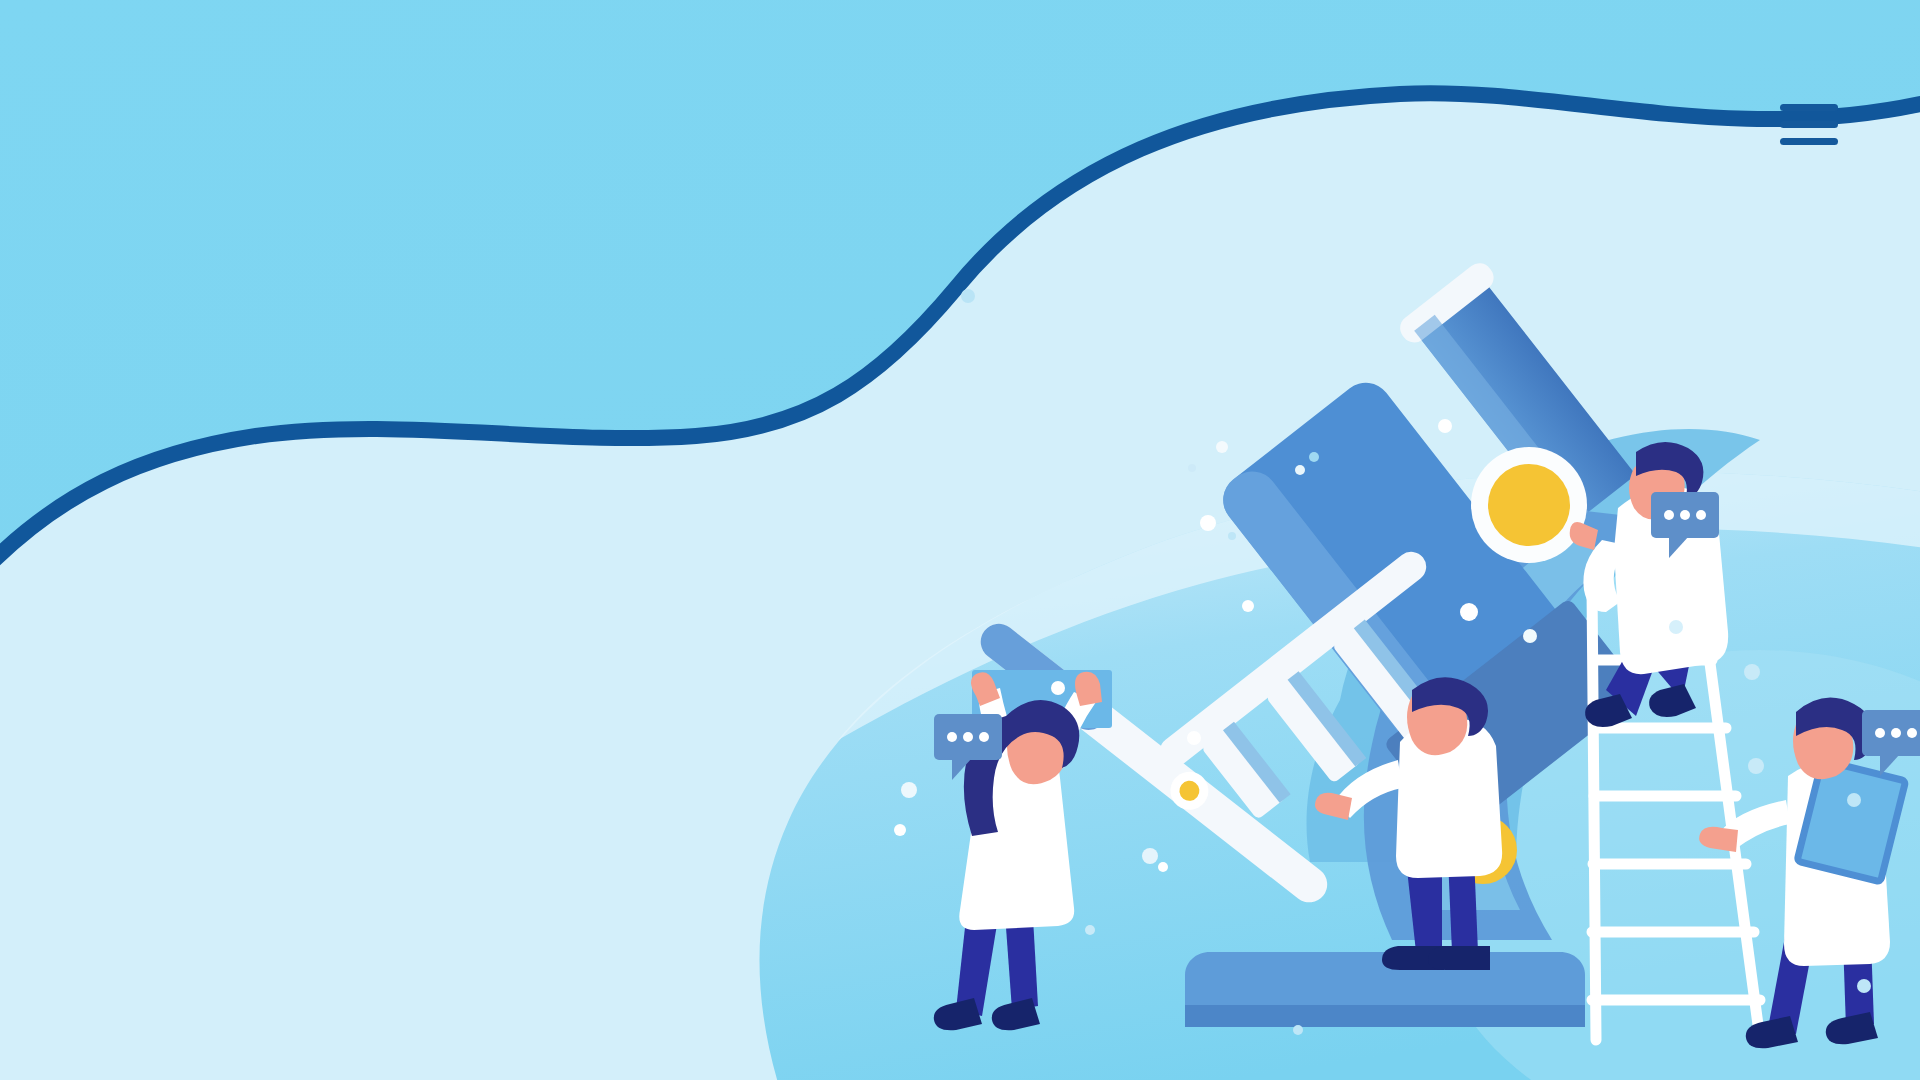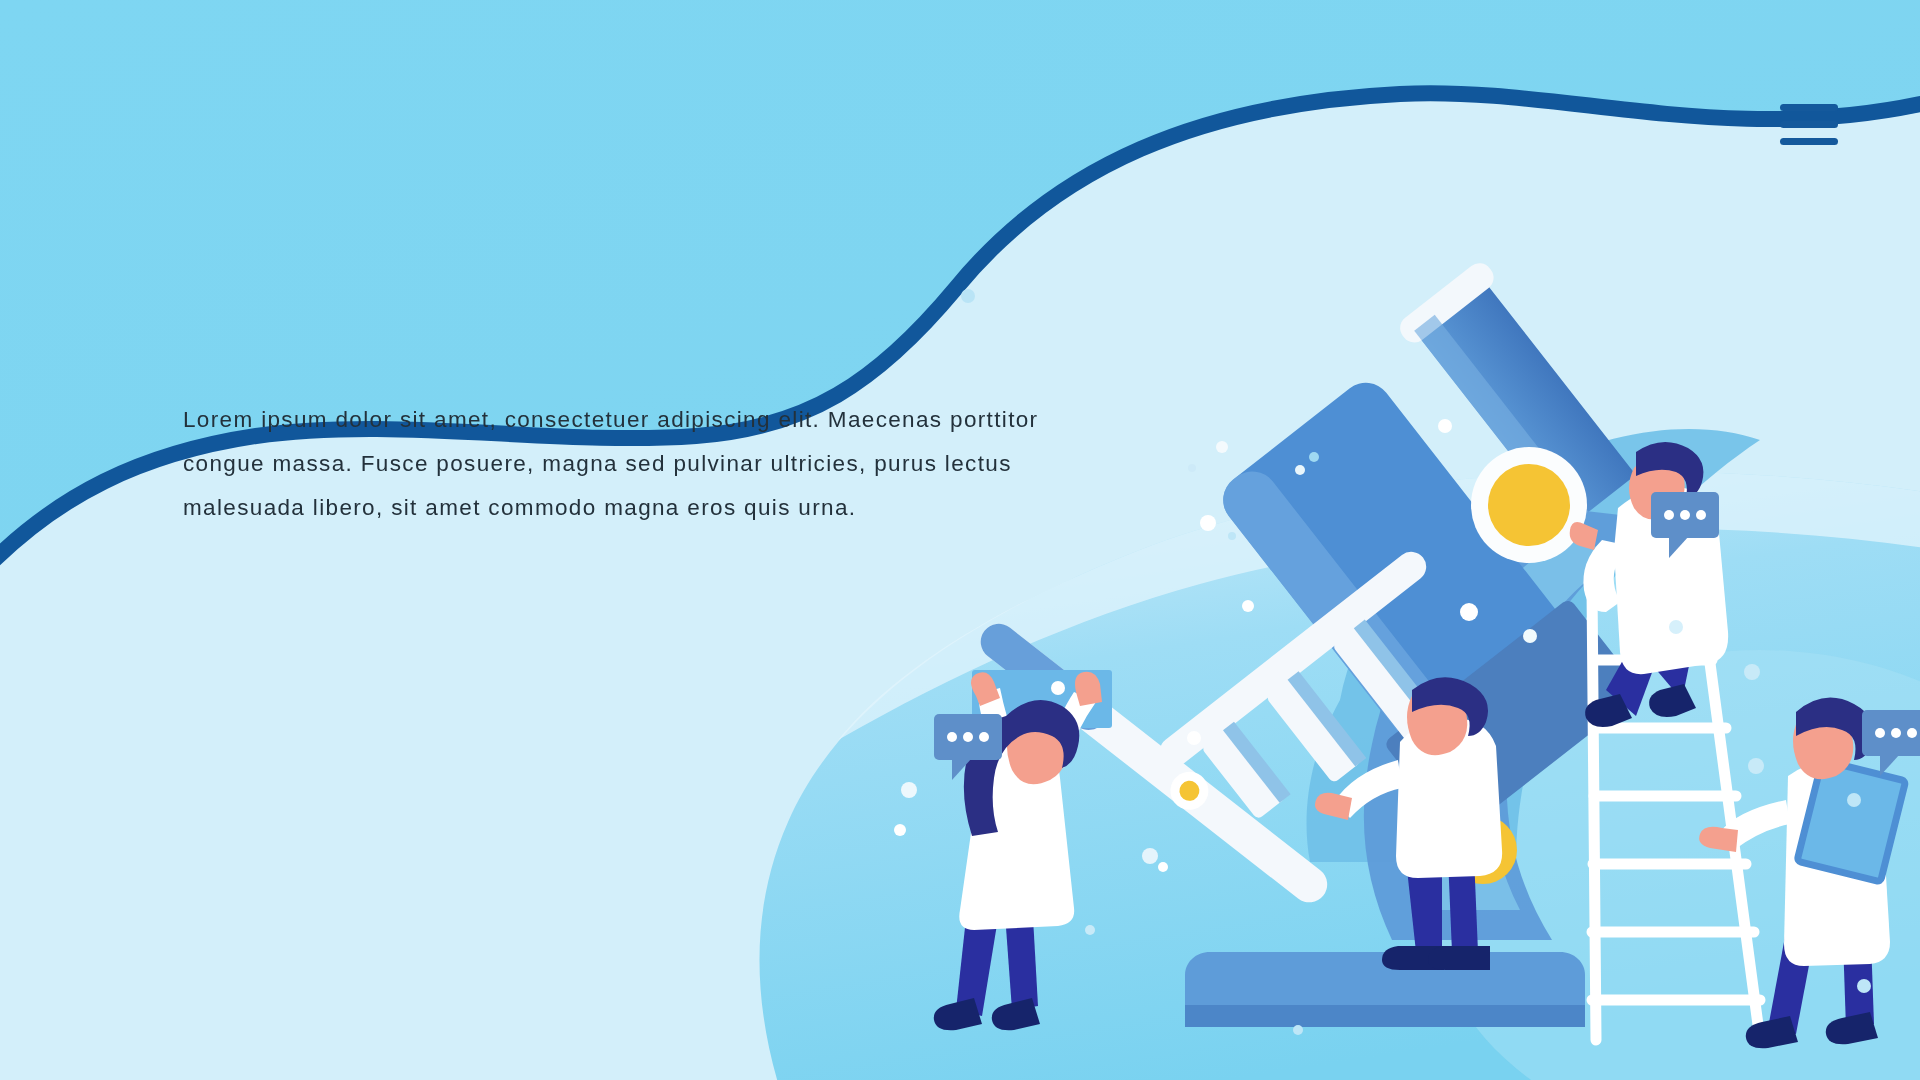--- a/index.html
+++ b/index.html
@@ -254,21 +254,20 @@
         <circle cx="1854" cy="800" r="7" fill="#BEE6F7"></circle>
         <circle cx="1864" cy="986" r="7" fill="#BEE6F7"></circle>
         <circle cx="1752" cy="672" r="8" fill="#C8EAF8"></circle>
         <circle cx="1298" cy="1030" r="5" fill="#BEE6F7"></circle>
         <circle cx="1090" cy="930" r="5" fill="#C8EAF8"></circle>
       </g>
     </g>
   </svg>
 
   <div id="text-block">
-    <p id="subtitle">Lorem ipsum dolor sit amet, consectetuer adipiscing elit. Maecenas porttitor congue massa. Fusce posuere, magna sed pulvinar ultricies, purus lectus malesuada libero, sit amet commodo magna eros quis urna.</p>
   </div>
 
   <div id="menu-button">
     <span class="bar b1"></span>
     <span class="bar b2"></span>
     <span class="bar b3"></span>
   </div>
 
 </div>
 

